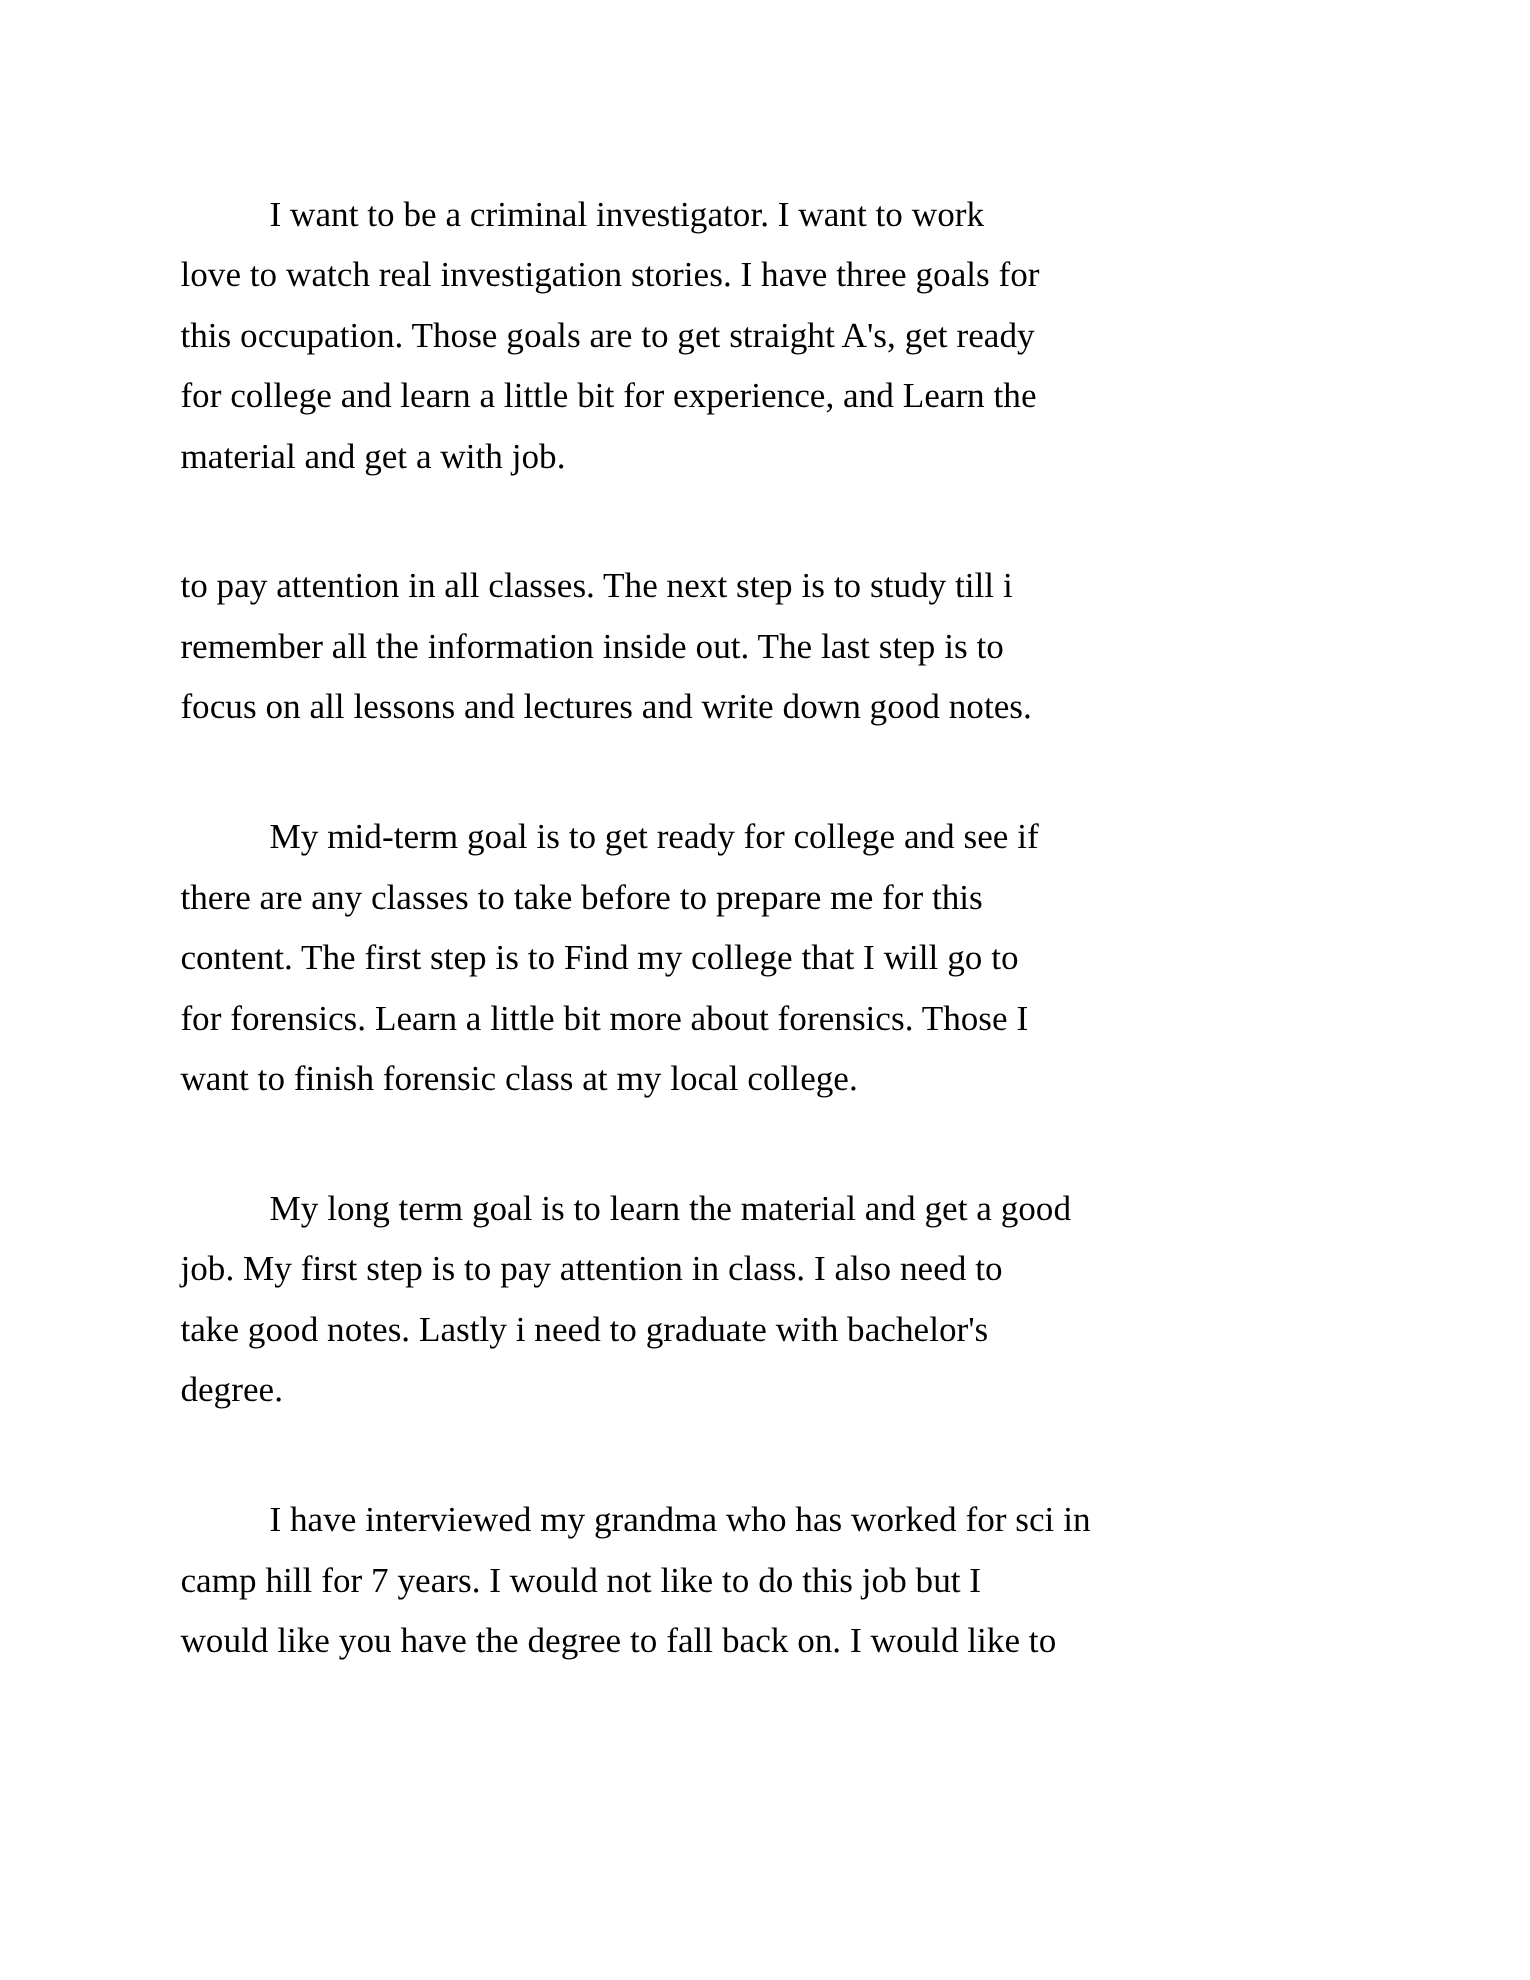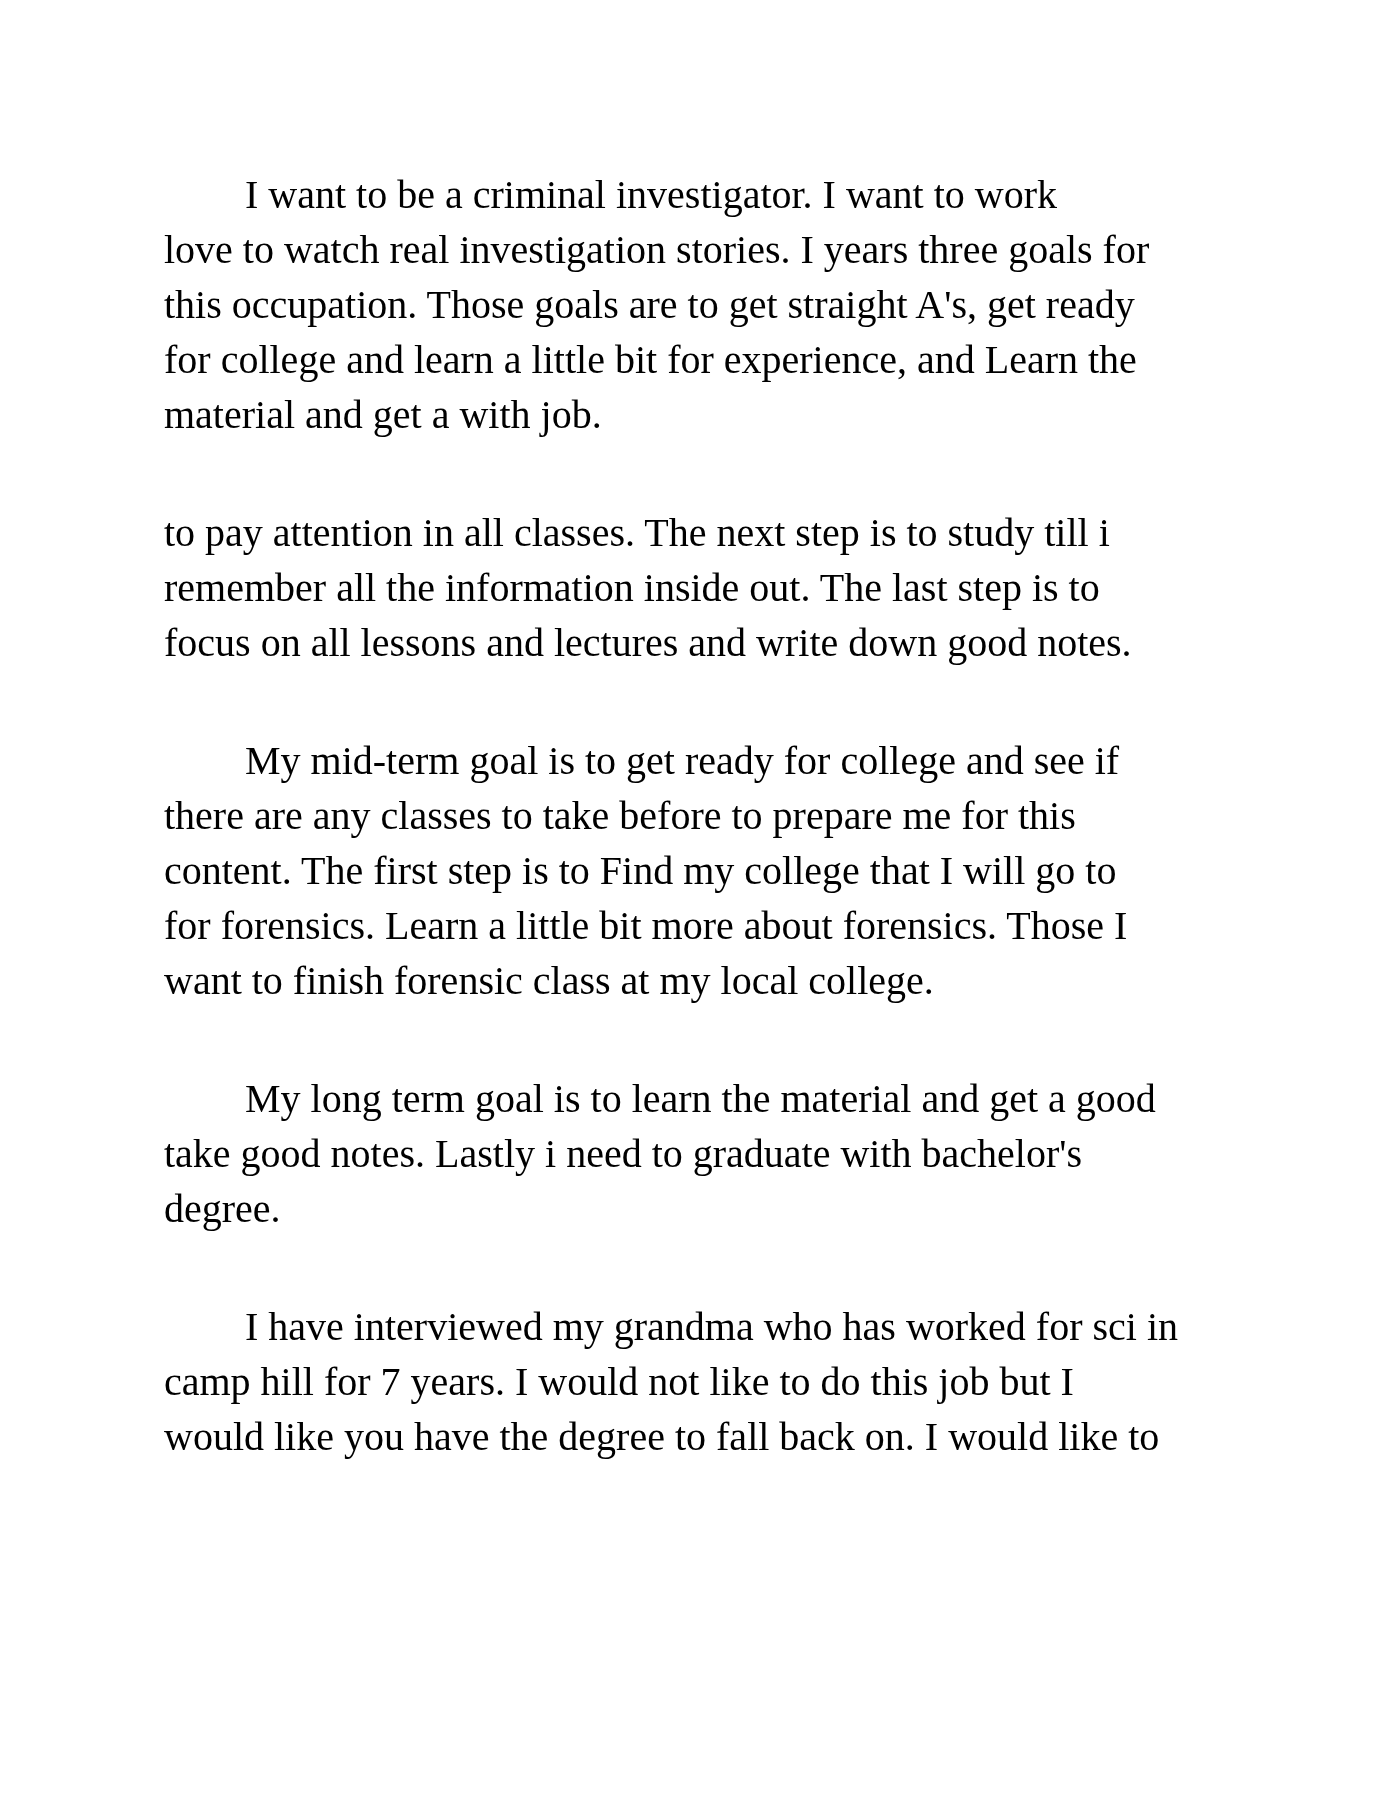--- a/index.html
+++ b/index.html
@@ -14,42 +14,42 @@
   }
   .page {
     position: relative;
     width: 1391px;
     height: 1800px;
     background: #ffffff;
     box-sizing: border-box;
     padding: 167px 150px 0 164px;
     color: #000000;
     font-family: cursive;
-    font-size: 40px;
+    font-size: 32px;
     line-height: 55px;
   }
   .paragraph {
     margin: 0 0 63px 0;
   }
   .line {
     white-space: nowrap;
     height: 55px;
   }
   .line.first {
     padding-left: 81px;
   }
 </style>
 </head>
 <body>
 
 <div class="page">
 
   <div class="paragraph">
     <div class="line first">I want to be a criminal investigator. I want to work</div>
-    <div class="line">love to watch real investigation stories. I years three goals for</div>
+    <div class="line">love to watch real investigation stories. I have three goals for</div>
     <div class="line">this occupation. Those goals are to get straight A's, get ready</div>
     <div class="line">for college and learn a little bit for experience, and Learn the</div>
     <div class="line">material and get a with job.</div>
   </div>
 
   <div class="paragraph">
     <div class="line">to pay attention in all classes. The next step is to study till i</div>
     <div class="line">remember all the information inside out. The last step is to</div>
     <div class="line">focus on all lessons and lectures and write down good notes.</div>
   </div>
@@ -57,20 +57,21 @@
   <div class="paragraph">
     <div class="line first">My mid-term goal is to get ready for college and see if</div>
     <div class="line">there are any classes to take before to prepare me for this</div>
     <div class="line">content. The first step is to Find my college that I will go to</div>
     <div class="line">for forensics. Learn a little bit more about forensics. Those I</div>
     <div class="line">want to finish forensic class at my local college.</div>
   </div>
 
   <div class="paragraph">
     <div class="line first">My long term goal is to learn the material and get a good</div>
+    <div class="line">job. My first step is to pay attention in class. I also need to</div>
     <div class="line">take good notes. Lastly i need to graduate with bachelor's</div>
     <div class="line">degree.</div>
   </div>
 
   <div class="paragraph">
     <div class="line first">I have interviewed my grandma who has worked for sci in</div>
     <div class="line">camp hill for 7 years. I would not like to do this job but I</div>
     <div class="line">would like you have the degree to fall back on. I would like to</div>
   </div>
 

